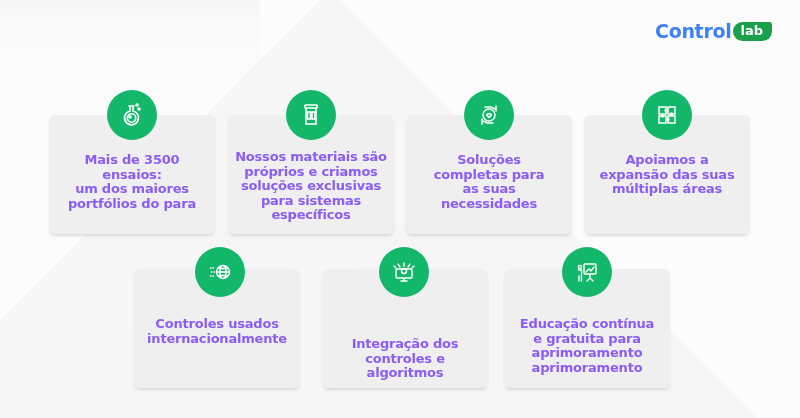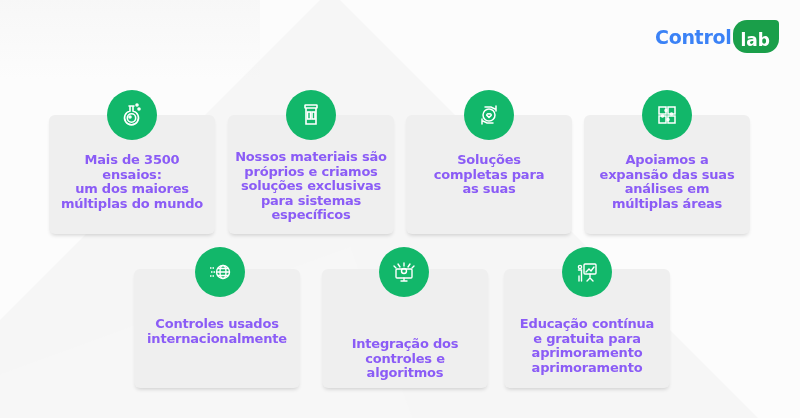--- a/index.html
+++ b/index.html
@@ -17,21 +17,21 @@
     .logo {
       position: absolute; left: 655px; top: 20px;
       display: flex; align-items: center;
     }
     .logo-control {
       font-size: 19px; font-weight: 700; color: #3b82f6; letter-spacing: -0.3px;
       font-family: "DejaVu Sans", sans-serif;
     }
     .logo-lab {
       margin-left: 2px; background: #1a9f4a; color: #fff;
-      font-size: 17px; font-weight: 700; padding: 10px 9px 3px 7px;
+      font-size: 13px; font-weight: 700; padding: 1px 9px 3px 7px;
       border-radius: 14px 4px 14px 14px;
       font-family: "DejaVu Sans", sans-serif;
     }
 
     .card {
       position: absolute; width: 166px; height: 119px;
       background: #efefef; border-radius: 6px;
       box-shadow: 0 3px 4px -2px rgba(0,0,0,0.18);
     }
     .card-text {
@@ -68,21 +68,21 @@
         <circle cx="12.5" cy="16" r="4.2"></circle>
         <circle cx="11" cy="15" r="1"></circle>
         <circle cx="18" cy="3" r="1"></circle>
         <circle cx="20" cy="7" r="1"></circle>
       </svg>
     </div>
     <div class="card-text" style="top:38px;">
       <div>Mais de 3500</div>
       <div>ensaios:</div>
       <div>um dos maiores</div>
-      <div>múltiplas do mundo</div>
+      <div>portfólios do para</div>
     </div>
   </div>
 
   <div class="card" style="left:228px; top:115px;">
     <div class="icon-circle">
       <svg viewBox="0 0 26 26" fill="none" stroke="#fff" stroke-width="1.6">
         <rect x="7" y="3" width="12" height="3" rx="0.5"></rect>
         <path d="M8 6v16h10V6"></path>
         <rect x="9.5" y="10" width="3" height="7"></rect>
         <rect x="14" y="10" width="3" height="7"></rect>
@@ -103,40 +103,40 @@
         <circle cx="13" cy="13" r="6"></circle>
         <path d="M13 15.5l-2.2-2.2a1.3 1.3 0 0 1 2.2-1.2a1.3 1.3 0 0 1 2.2 1.2z"></path>
         <path d="M9 5h6l4 2M20 4v5"></path>
         <path d="M17 21h-6l-4-2M6 22v-5"></path>
       </svg>
     </div>
     <div class="card-text" style="top:38px;">
       <div>Soluções</div>
       <div>completas para</div>
       <div>as suas</div>
+      <div>necessidades</div>
     </div>
   </div>
 
   <div class="card" style="left:584px; top:115px;">
     <div class="icon-circle">
       <svg viewBox="0 0 26 26" fill="none" stroke="#fff" stroke-width="1.5">
         <rect x="5" y="5" width="7" height="7"></rect>
         <rect x="14" y="5" width="7" height="7"></rect>
         <rect x="5" y="14" width="7" height="7"></rect>
         <rect x="14" y="14" width="7" height="7"></rect>
         <circle cx="12" cy="8.5" r="1"></circle>
         <circle cx="17.5" cy="12" r="1"></circle>
         <circle cx="8.5" cy="14" r="1"></circle>
         <circle cx="14" cy="17.5" r="1"></circle>
       </svg>
     </div>
     <div class="card-text" style="top:38px;">
       <div>Apoiamos a</div>
       <div>expansão das suas</div>
-      <div>análises em</div>
       <div>múltiplas áreas</div>
     </div>
   </div>
 
   <div class="card" style="left:134px; top:269px;">
     <div class="icon-circle" style="top:-22px; left:61px;">
       <svg viewBox="0 0 26 26" fill="none" stroke="#fff" stroke-width="1.4">
         <circle cx="16" cy="13" r="6.5"></circle>
         <ellipse cx="16" cy="13" rx="3" ry="6.5"></ellipse>
         <path d="M9.5 13h13M10.5 9.5h11M10.5 16.5h11"></path>

